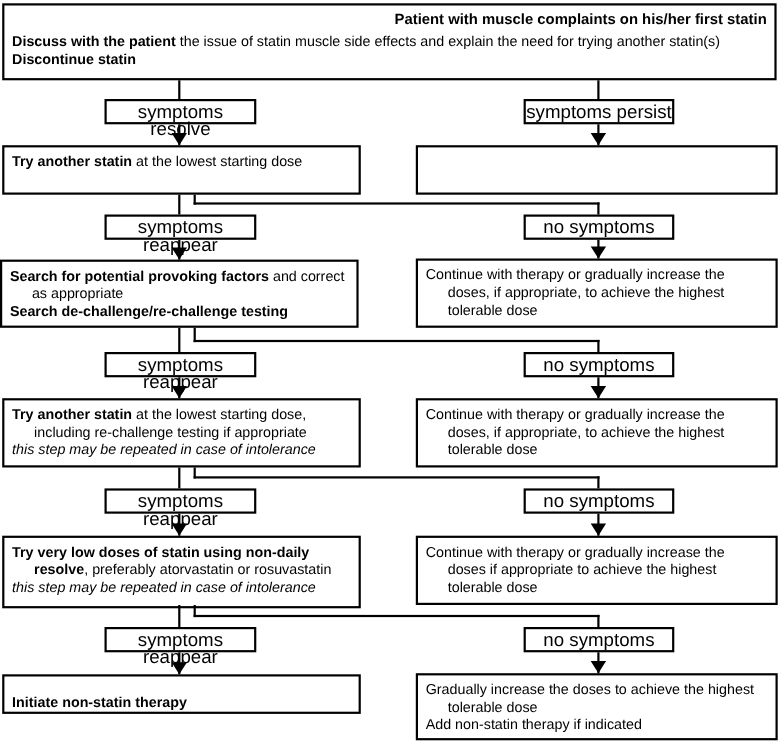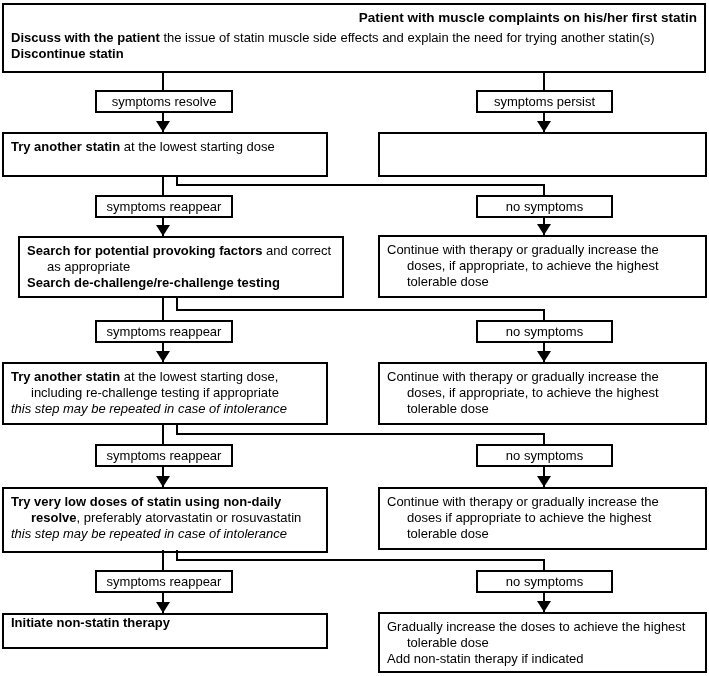--- a/index.html
+++ b/index.html
@@ -1,21 +1,21 @@
 <!DOCTYPE html>
 <html><head>
 <meta charset="utf-8">
 <style>
   html,body{margin:0;padding:0;background:#ffffff;}
   .fc{position:relative;width:709px;height:676px;background:#ffffff;
       font-family:"Liberation Sans",sans-serif;color:#000;overflow:hidden;}
   .box{position:absolute;background:#fff;border:2px solid #000;box-sizing:border-box;
        font-size:13px;line-height:16px;}
   .main{padding:5px 7px;}
-  .label{text-align:center;padding-top:2px;font-size:13px;}
+  .label{text-align:center;padding-top:2px;font-size:17px;}
   .hdr{padding:5px 7px;}
   .hdr .title{text-align:right;font-weight:bold;font-size:13.5px;margin-bottom:4px;}
   .b{font-weight:bold;}
   .i{font-style:italic;}
   .cont{margin-left:20px;}
   .nowrap{white-space:nowrap;}
   .vline{position:absolute;width:2px;background:#000;}
   .hline{position:absolute;height:2px;background:#000;}
   .arrow{position:absolute;width:0;height:0;
          border-left:7px solid transparent;border-right:7px solid transparent;
@@ -45,21 +45,21 @@
   <div class="box main" style="left:378px;top:132px;width:329px;height:45px;">
   </div>
 
   <div class="box label" style="left:95px;top:195px;width:138px;height:23px;">
     <span>symptoms reappear</span>
   </div>
   <div class="box label" style="left:476px;top:195px;width:137px;height:23px;">
     <span>no symptoms</span>
   </div>
 
-  <div class="box main" style="left:18px;top:236px;width:326px;height:62px;">
+  <div class="box main" style="left:0;top:236px;width:326px;height:62px;">
     <div><span class="b">Search for potential provoking factors</span><span> and correct</span></div>
     <div class="cont"><span>as appropriate</span></div>
     <div><span class="b">Search de-challenge/re-challenge testing</span></div>
   </div>
   <div class="box main" style="left:378px;top:235px;width:329px;height:63px;">
     <div><span>Continue with therapy or gradually increase the</span></div>
     <div class="cont"><span>doses, if appropriate, to achieve the highest</span></div>
     <div class="cont"><span>tolerable dose</span></div>
   </div>
 
@@ -99,21 +99,21 @@
     <div class="cont"><span>tolerable dose</span></div>
   </div>
 
   <div class="box label" style="left:95px;top:570px;width:138px;height:23px;">
     <span>symptoms reappear</span>
   </div>
   <div class="box label" style="left:476px;top:570px;width:137px;height:23px;">
     <span>no symptoms</span>
   </div>
 
-  <div class="box main" style="left:2px;top:613px;width:326px;height:36px;padding-top:0;">
+  <div class="box main" style="left:2px;top:613px;width:326px;height:36px;padding-top:16px;">
     <div><span class="b">Initiate non-statin therapy</span></div>
   </div>
   <div class="box main" style="left:378px;top:612px;width:329px;height:61px;">
     <div><span>Gradually increase the doses to achieve the highest</span></div>
     <div class="cont"><span>tolerable dose</span></div>
     <div><span>Add non-statin therapy if indicated</span></div>
   </div>
 
   <div class="vline" style="left:162px;top:73px;height:17px;"></div>
   <div class="vline" style="left:543px;top:73px;height:17px;"></div>

